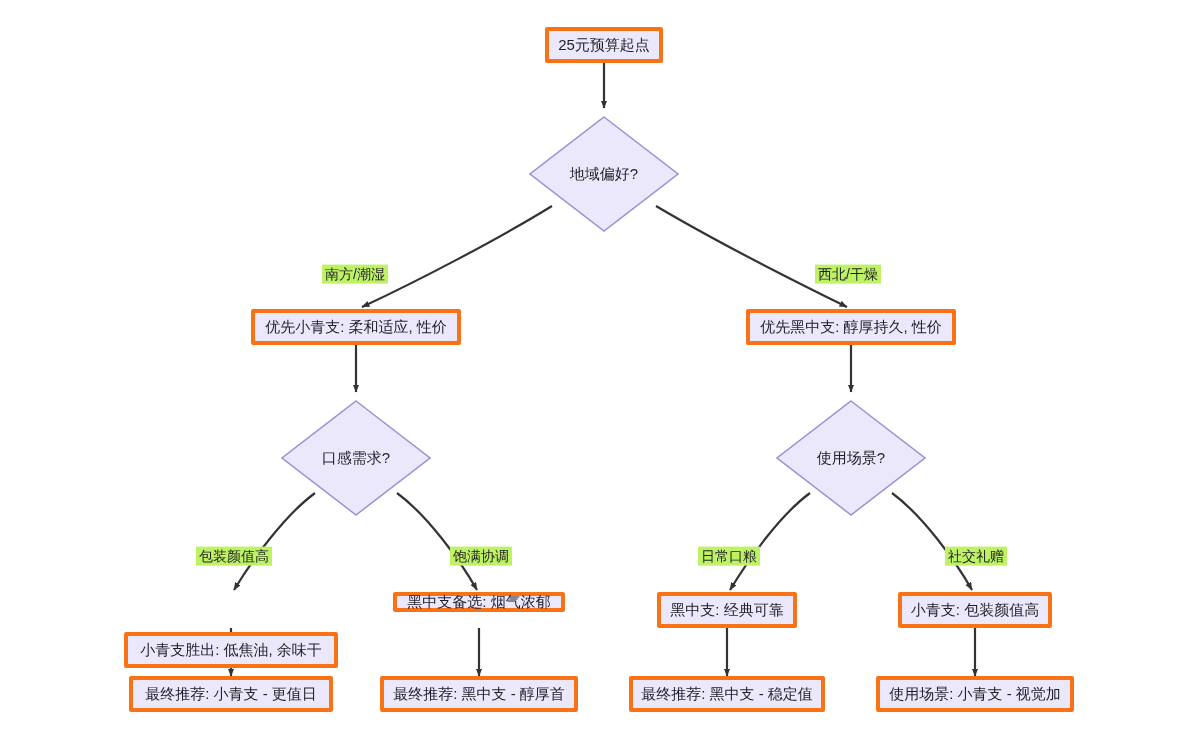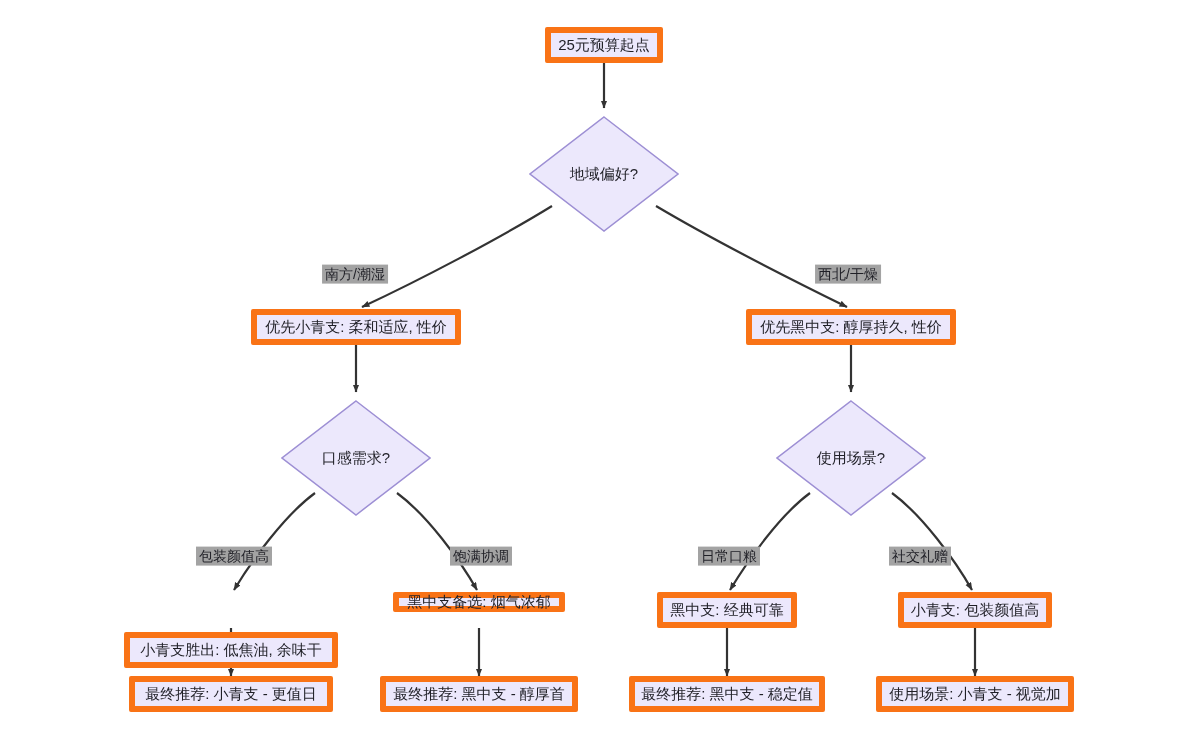--- a/index.html
+++ b/index.html
@@ -37,21 +37,21 @@
   }
   .node {
     position: absolute;
     box-sizing: border-box;
     display: flex;
     align-items: center;
     justify-content: center;
   }
   .node-rect {
     background: #ECE8FC;
-    border: 6px solid #f97316;
+    border: 4px solid #f97316;
     border-radius: 2px;
     color: #1f1f26;
     font-size: 15px;
     line-height: 1.2;
     white-space: nowrap;
     padding: 0 10px;
   }
   .node-diamond {
     width: 150px;
     height: 116px;
@@ -65,21 +65,21 @@
   .diamond-label {
     position: relative;
     z-index: 2;
     color: #1f1f26;
     font-size: 15px;
     white-space: nowrap;
   }
   .edge-label {
     position: absolute;
     z-index: 3;
-    background: #a3a3a3;
+    background: #bef264;
     color: #1f1f26;
     font-size: 14px;
     line-height: 1.2;
     white-space: nowrap;
     padding: 1px 3px;
     transform: translate(-50%, -50%);
   }
 </style>
 </head>
 <body>
@@ -153,16 +153,16 @@
 
     <div class="node node-rect" style="left:629px; top:676px; width:196px; height:36px;">最终推荐: 黑中支 - 稳定值</div>
 
     <div class="node node-rect" style="left:876px; top:676px; width:198px; height:36px;">使用场景: 小青支 - 视觉加</div>
 
     <span class="edge-label" style="left:355px; top:274px;">南方/潮湿</span>
     <span class="edge-label" style="left:848px; top:274px;">西北/干燥</span>
     <span class="edge-label" style="left:234px; top:556px;">包装颜值高</span>
     <span class="edge-label" style="left:481px; top:556px;">饱满协调</span>
     <span class="edge-label" style="left:729px; top:556px;text-align:center;">日常口粮</span>
-    <span class="edge-label" style="left:920px; top:556px;text-align:right;">社交礼赠</span>
+    <span class="edge-label" style="left:976px; top:556px;text-align:right;">社交礼赠</span>
 
   </div>
 </div>
 
 </body></html>

